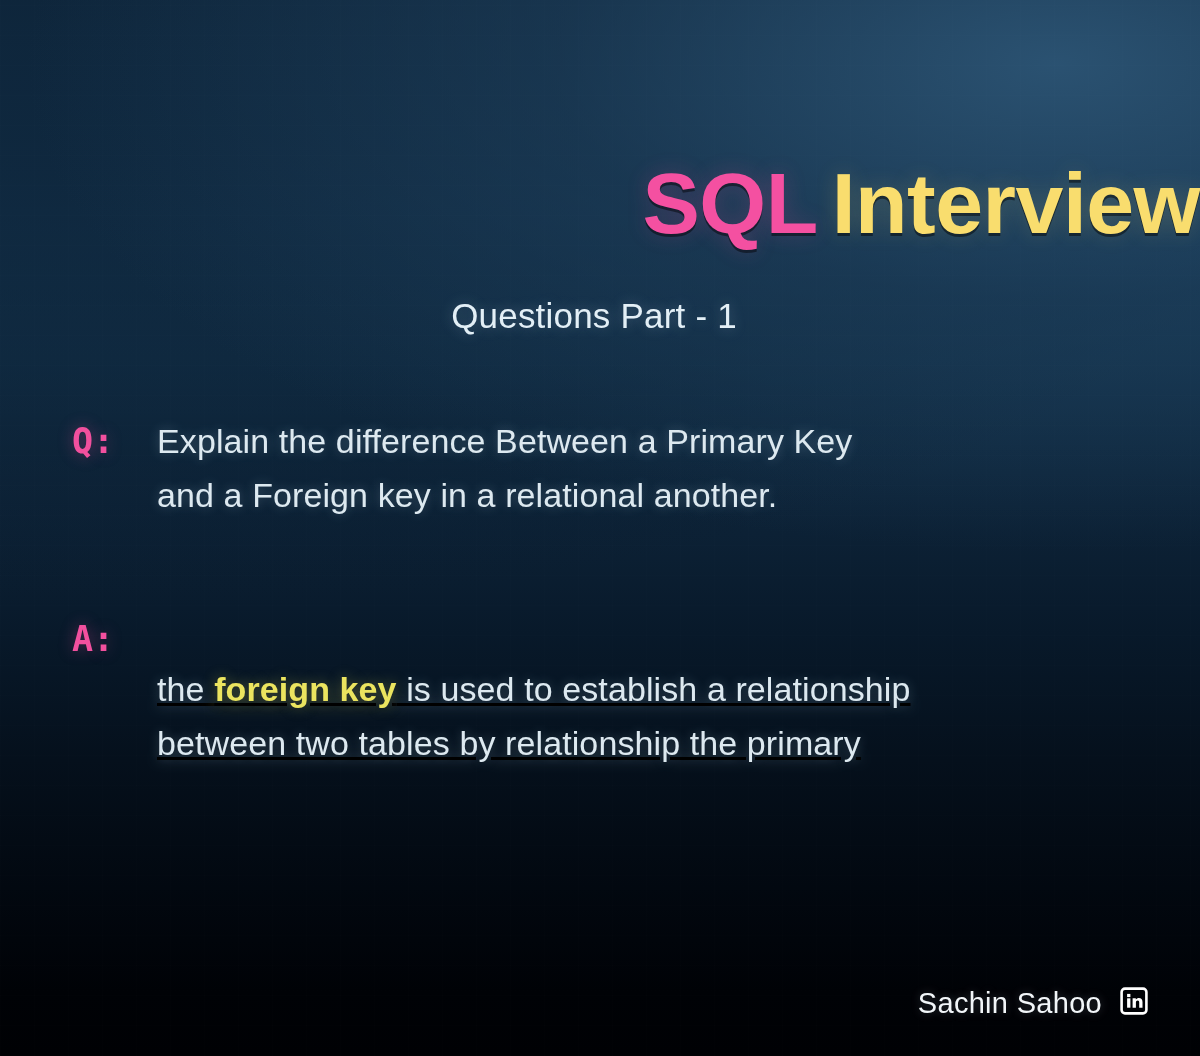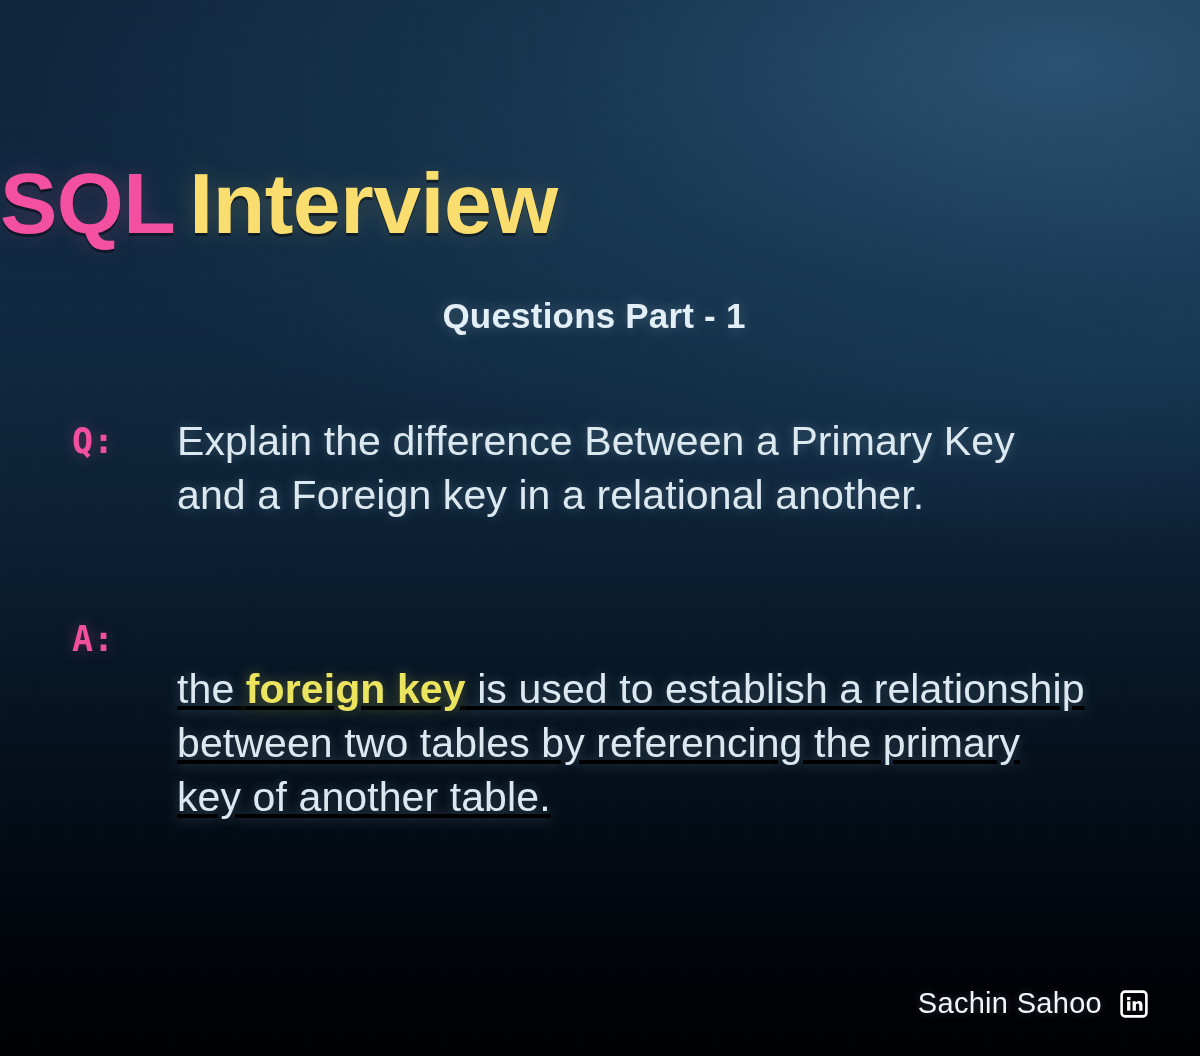--- a/index.html
+++ b/index.html
@@ -39,21 +39,21 @@
       repeating-linear-gradient(0deg, rgba(255,255,255,0.010) 0px, rgba(255,255,255,0.010) 1px, rgba(0,0,0,0) 1px, rgba(0,0,0,0) 30px);
     opacity: 0.6;
   }
 
   
   .title-wrap {
     position: absolute;
     top: 160px;
     left: 0;
     width: 1200px;
-    text-align: left;
+    text-align: right;
     line-height: 1;
   }
   .title {
     font-size: 86px;
     font-weight: 700;
     letter-spacing: -0.5px;
     white-space: nowrap;
   }
   .title .sql {
     color: #f450a1;
@@ -64,21 +64,21 @@
     text-shadow: 0 3px 0 rgba(0,0,0,0.45), 0 0 22px rgba(249,221,110,0.18);
     margin-left: 14px;
   }
   .subtitle {
     position: absolute;
     top: 296px;
     left: 0;
     width: 1188px;
     text-align: center;
     font-size: 35px;
-    font-weight: 700;
+    font-weight: 400;
     color: #e3eff6;
     letter-spacing: 0.2px;
     text-shadow: 0 0 14px rgba(190,220,240,0.28);
   }
 
   
   .qa {
     position: absolute;
     left: 0;
     width: 1200px;
@@ -99,44 +99,42 @@
     line-height: 54px;
     text-shadow: 0 0 16px rgba(242,80,158,0.35);
     white-space: nowrap;
   }
   .qa-body {
     flex: 1 1 auto;
     padding-right: 60px;
   }
   .qa-line {
     color: #dde9f0;
-    font-size: 41px;
+    font-size: 34px;
     line-height: 54px;
     font-weight: 400;
     letter-spacing: 0.1px;
     text-shadow: 0 0 12px rgba(180,215,235,0.30);
-    margin-left: 20px;
   }
   .hl {
     color: #ebe45f;
     font-weight: 700;
     text-shadow: 0 0 14px rgba(235,228,95,0.35);
   }
 
   #question-block { top: 414px; }
   #answer-block   { top: 612px; }
   #answer-para2   { margin-top: 50px; text-decoration: underline; }
 
   
   .footer {
     position: absolute;
     right: 52px;
     bottom: 36px;
     display: flex;
-    align-items: center;
     gap: 18px;
   }
   .footer-name {
     color: #f2f6f9;
     font-size: 29px;
     font-weight: 400;
     letter-spacing: 0.3px;
     text-shadow: 0 0 10px rgba(200,225,240,0.25);
   }
   .li-icon {
@@ -169,22 +167,21 @@
   </div>
 
   <div class="qa" id="answer-block">
     <div class="qa-row">
       <div class="qa-label">A:</div>
       <div class="qa-body">
 
 
         <div id="answer-para2">
           <div class="qa-line"><span>the </span><span class="hl">foreign key</span><span> is used to establish a relationship</span></div>
-          <div class="qa-line">between two tables by referencing the primary</div>
-          <div class="qa-line">key of another table.</div>
+          <div class="qa-line">between two tables by relationship the primary</div>
         </div>
 
       </div>
     </div>
   </div>
 
   <div class="footer">
     <span class="footer-name">Sachin Sahoo</span>
     <span>
       <svg class="li-icon" viewBox="0 0 28 28" xmlns="http://www.w3.org/2000/svg" aria-hidden="true">

